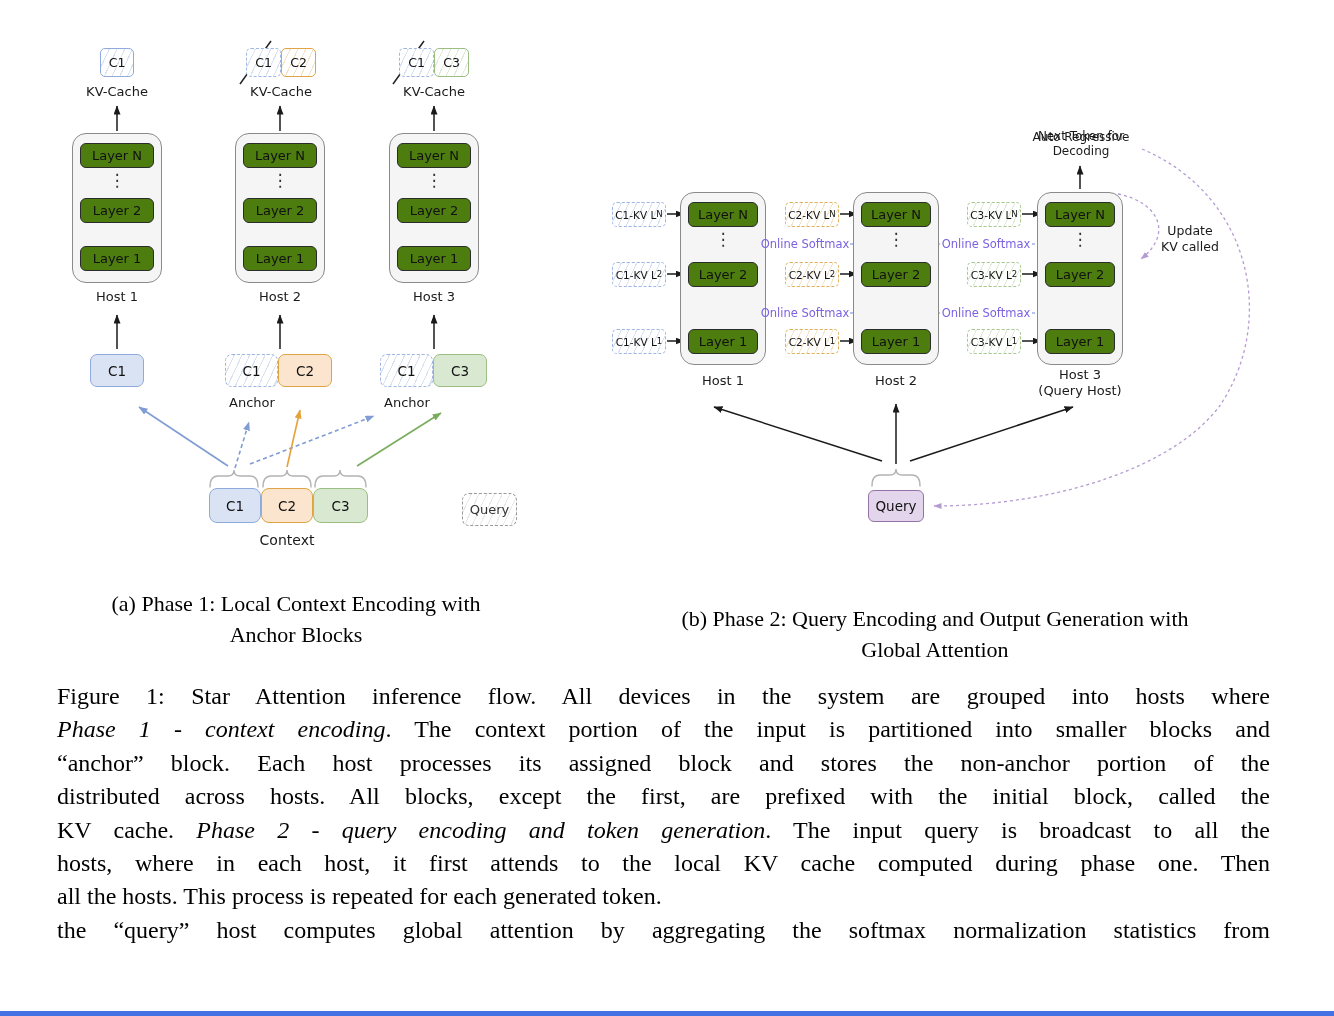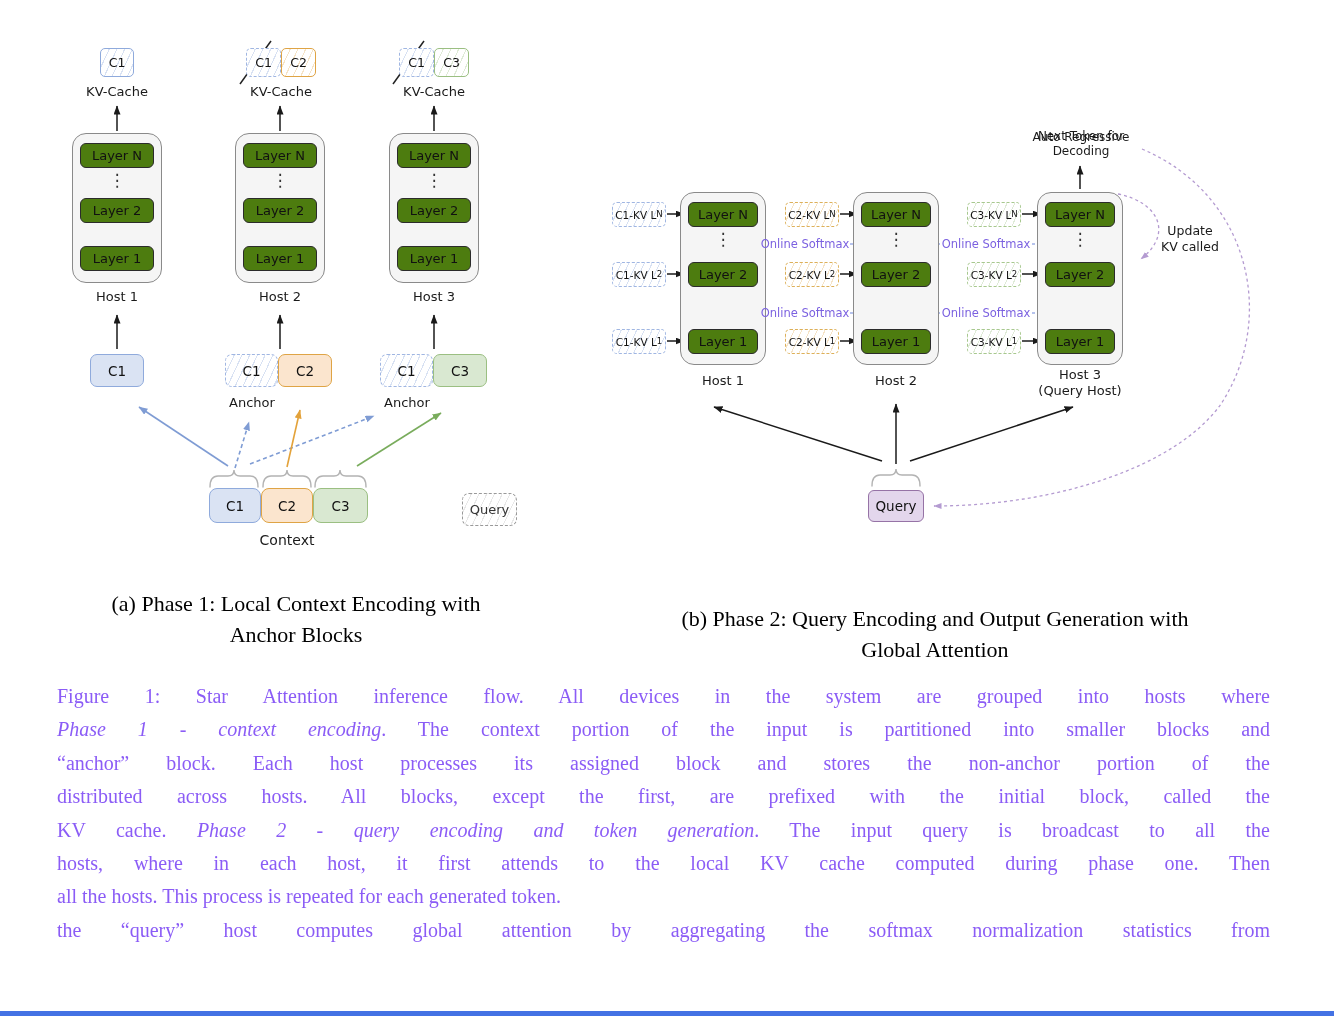--- a/index.html
+++ b/index.html
@@ -29,21 +29,21 @@
   .d-gray{border:1.4px dashed #999;}
   .hatch-blue{background-image:repeating-linear-gradient(115deg,rgba(143,170,220,.35) 0,rgba(143,170,220,.35) 1px,transparent 1px,transparent 7px);background-color:#fff;}
   .hatch-orange{background-image:repeating-linear-gradient(115deg,rgba(223,164,69,.30) 0,rgba(223,164,69,.30) 1px,transparent 1px,transparent 7px);background-color:#fff;}
   .hatch-green{background-image:repeating-linear-gradient(115deg,rgba(155,191,130,.32) 0,rgba(155,191,130,.32) 1px,transparent 1px,transparent 7px);background-color:#fff;}
   .hatch-gray{background-image:repeating-linear-gradient(115deg,rgba(150,150,150,.22) 0,rgba(150,150,150,.22) 1px,transparent 1px,transparent 7px);background-color:#fff;}
   .dots{font-size:17px;color:#333;line-height:1.0;}
   .softmax{position:absolute;transform:translateX(-50%);font-size:11.5px;color:#7b61e0;white-space:nowrap;}
   .ann{position:absolute;transform:translateX(-50%);font-size:12px;color:#1a1a1a;white-space:nowrap;text-align:center;}
   .subcap{position:absolute;font-family:"Liberation Serif",serif;font-size:22px;color:#000;text-align:center;line-height:31px;}
   .subcap .b{font-weight:normal;}
-  .figcap{position:absolute;font-family:"Liberation Serif",serif;font-size:20px;color:#8b5cf6;}
+  .figcap{position:absolute;font-family:"Liberation Serif",serif;font-size:24px;color:#000000;}
   .figcap .ln{text-align:justify;text-align-last:justify;line-height:33.4px;height:33.4px;overflow:visible;}
   .figcap .ln.last{text-align-last:left;}
   .it{font-style:italic;}
   #bottom-bar{position:absolute;left:0;top:1011px;width:1334px;height:5px;background:#4472e4;}
 </style>
 </head>
 <body>
 
 <div id="canvas">
 

